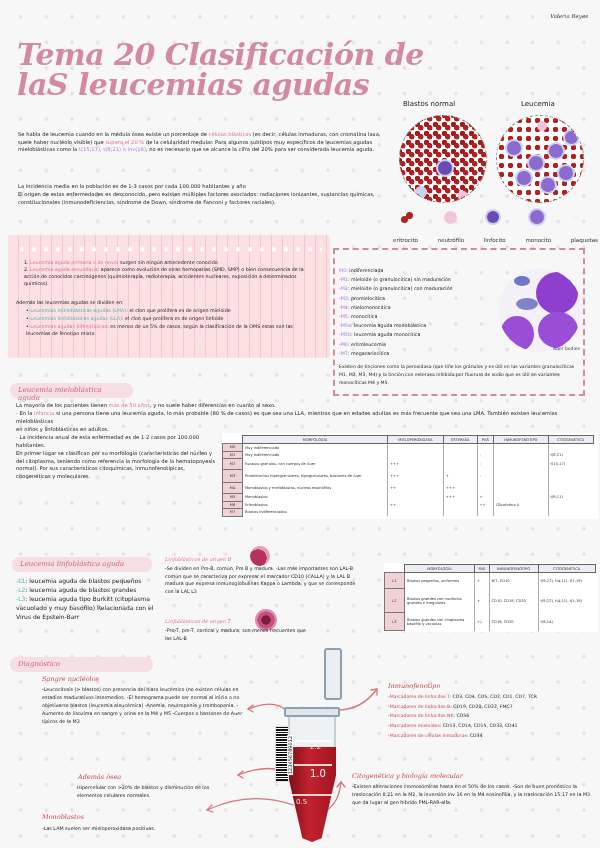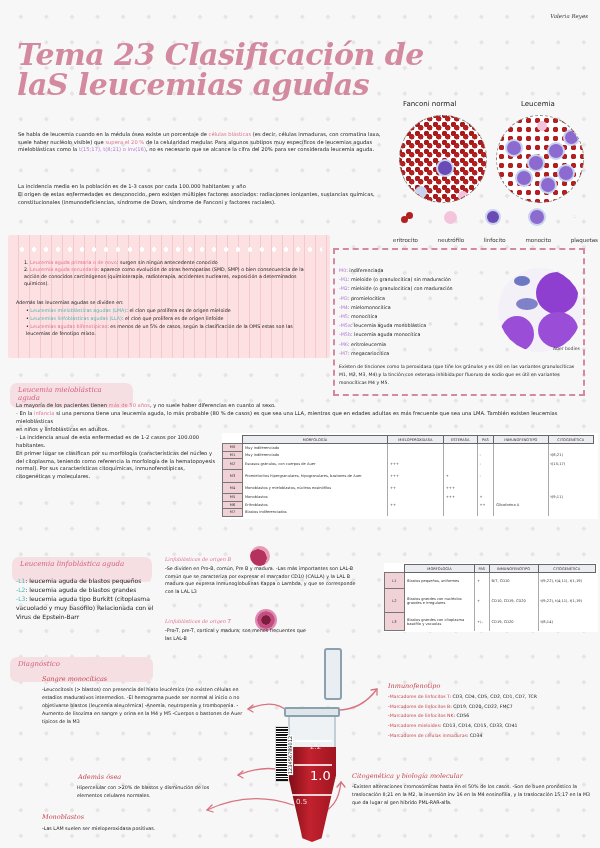--- a/index.html
+++ b/index.html
@@ -14,47 +14,47 @@
     color: #222;
   }
   .abs { position: absolute; }
   .t { font-size: 5.2px; line-height: 7.6px; color: #222; }
   .pink { color: #e0708d; }
   .purple { color: #b27ad2; }
   .teal { color: #4fb7b4; }
   .red { color: #c4454f; }
   .author { right: 12px; top: 13px; font-family: "DejaVu Serif", serif; font-style: italic; font-size: 5.5px; color: #444; }
   .title { left: 17px; top: 40px; width: 420px; font-family: "DejaVu Serif", serif; font-style: italic; font-size: 30px; line-height: 30px; color: #d38aa1; letter-spacing: -0.5px; }
-  .section-pill { background: #f5dfe3; border-radius: 7px; font-family: "DejaVu Serif", serif; font-style: italic; font-size: 7px; color: #d7627f; padding: 3px 8px; height: 25px; }
+  .section-pill { background: #f5dfe3; border-radius: 7px; font-family: "DejaVu Serif", serif; font-style: italic; font-size: 7px; color: #d7627f; padding: 3px 8px; height: 15px; }
   .pinkbox { left: 8px; top: 235px; width: 322px; height: 123px; background: #fde0e2; border-radius: 2px;
     background-image: repeating-linear-gradient(to right, transparent 0, transparent 10px, rgba(230,180,185,0.5) 10px, rgba(230,180,185,0.5) 11px); }
   .pinkbox .holes { position: absolute; left: 8px; top: 12px; right: 8px; height: 5px;
     background-image: radial-gradient(circle, #fff 2px, transparent 2.5px); background-size: 12px 5px; }
   .dashbox { left: 333px; top: 248px; width: 252px; height: 148px; border: 2.5px dashed #d38aa1; }
   table.mtab { border-collapse: collapse; font-size: 3.6px; color: #333; }
   table.mtab th { background: #ececf3; border: 0.5px solid #666; font-weight: normal; padding: 1px 2px; text-align: center; height: 8px; }
   table.mtab td { border-left: 0.5px solid #aaa; padding: 0 2px; height: 7.5px; white-space: nowrap; }
   table.mtab td.code { background: #f0d2d6; border: 0.5px solid #777; text-align: center; width: 20px; }
   .subhead { font-family: "DejaVu Serif", serif; font-style: italic; font-size: 6.5px; color: #c4454f; }
   .cell { border-radius: 50%; position: absolute; }
 </style>
 </head>
 <body>
 
 <div class="abs author">Valeria Reyes</div>
-<h1 class="abs title">Tema 23 Clasificación de laS leucemias agudas</h1>
+<h1 class="abs title">Tema 20 Clasificación de laS leucemias agudas</h1>
 
 <div class="abs t" style="left:18px;top:131px;width:368px;">
   <span>Se habla de leucemia cuando en la médula ósea existe un porcentaje de </span><span class="pink">células blásticas</span><span> (es decir, células inmaduras, con cromatina laxa, suele haber nucléolo visible) que </span><span class="pink">supera el 20 %</span><span> de la celularidad medular. Para algunos subtipos muy específicos de leucemias agudas mieloblásticas como la </span><span class="purple">t(15;17), t(8;21) o inv(16)</span><span>, no es necesario que se alcance la cifra del 20% para ser considerada leucemia aguda.</span>
 </div>
 <div class="abs t" style="left:18px;top:183px;width:368px;">La incidencia media en la población es de 1-3 casos por cada 100.000 habitantes y año</div>
 <div class="abs t" style="left:18px;top:191px;width:368px;">El origen de estas enfermedades es desconocido, pero existen múltiples factores asociados: radiaciones ionizantes, sustancias químicas, constitucionales (inmunodeficiencias, síndrome de Down, síndrome de Fanconi y factores raciales).</div>
 
 <div class="abs" style="left:393px;top:100px;width:205px;height:150px;">
-  <div class="abs" style="left:10px;top:0;font-size:7px;color:#222;">Fanconi normal</div>
+  <div class="abs" style="left:10px;top:0;font-size:7px;color:#222;">Blastos normal</div>
   <div class="abs" style="left:128px;top:0;font-size:7px;color:#222;">Leucemia</div>
   <div class="abs" style="left:6px;top:15px;width:88px;height:88px;border-radius:50%;border:1px dashed #888;background:radial-gradient(circle at 30% 30%, #b32020 2.6px, transparent 3px) 0 0/9px 9px, radial-gradient(circle, #a51a1a 2.6px, transparent 3px) 4px 4px/9px 9px, #fff;overflow:hidden;">
     <div class="cell" style="left:38px;top:45px;width:14px;height:14px;background:#6a4bb5;box-shadow:0 0 0 2px #c8d3ef;"></div>
     <div class="cell" style="left:15px;top:70px;width:12px;height:12px;background:#c8d3ef;"></div>
     <div class="cell" style="left:58px;top:75px;width:10px;height:10px;background:#f3c4dc;"></div>
   </div>
   <div class="abs" style="left:103px;top:15px;width:88px;height:88px;border-radius:50%;border:1px dashed #888;background:radial-gradient(circle, #b32020 2.6px, transparent 3px) 0 0/9px 9px, #fff;overflow:hidden;">
     <div class="cell" style="left:10px;top:25px;width:14px;height:14px;background:#8d6ad0;box-shadow:0 0 0 2px #c8d3ef;"></div>
     <div class="cell" style="left:32px;top:40px;width:14px;height:14px;background:#8d6ad0;box-shadow:0 0 0 2px #c8d3ef;"></div>
     <div class="cell" style="left:52px;top:28px;width:14px;height:14px;background:#8d6ad0;box-shadow:0 0 0 2px #c8d3ef;"></div>
@@ -265,21 +265,21 @@
           <td style="white-space:normal;">Blastos grandes con citoplasma basófilo y vacuolas</td>
           <td>+/–</td>
           <td>CD19, CD20</td>
           <td style="white-space:normal;">t(8;14)</td>
         </tr>
     </tbody>
   </table>
 </div>
 
 <div class="abs section-pill" style="left:10px;top:657px;width:143px;">Diagnóstico</div>
-<div class="abs subhead" style="left:42px;top:675px;">Sangre monocíticas</div>
+<div class="abs subhead" style="left:42px;top:675px;">Sangre nucléolos</div>
 <div class="abs t" style="left:42px;top:686px;width:205px;font-size:4.8px;line-height:7.9px;">-Leucocitosis (&gt; blastos) con presencia del hiato leucémico (no existen células en estadios madurativos intermedios. -El hemograma puede ser normal al inicio o no objetivarse blastos (leucemia aleucémica) -Anemia, neutropenia y trombopenia. -Aumento de lisozima en sangre y orina en la M4 y M5 -Cuerpos o bastones de Auer típicos de la M3</div>
 
 <div class="abs subhead" style="left:78px;top:773px;">Además ósea</div>
 <div class="abs t" style="left:77px;top:784px;width:145px;font-size:4.8px;line-height:7.9px;">Hipercelular con &gt;20% de blastos y disminución de los elementos celulares normales.</div>
 
 <div class="abs subhead" style="left:42px;top:813px;">Monoblastos</div>
 <div class="abs t" style="left:42px;top:825px;width:160px;font-size:4.8px;">-Las LAM suelen ser mieloperoxidasa positivas.</div>
 
 <div class="abs subhead" style="left:388px;top:682px;">Inmunofenotipo</div>
 <div class="abs" style="left:388px;top:692px;width:210px;font-size:4.6px;line-height:9.7px;color:#222;">
@@ -310,17 +310,17 @@
 
 <div class="abs" style="left:280px;top:640px;width:90px;height:208px;">
   <div class="abs" style="left:44px;top:8px;width:18px;height:52px;border:2px solid #8da0ad;border-radius:3px;background:#e9eef2;"></div>
   <div class="abs" style="left:4px;top:67px;width:56px;height:10px;border:2px solid #8da0ad;border-radius:2px;background:#dfe6eb;"></div>
   <div class="abs" style="left:8px;top:77px;width:48px;height:30px;background:#eef2f5;border-left:2px solid #c4ced6;border-right:2px solid #c4ced6;"></div>
   <div class="abs" style="left:8px;top:107px;width:48px;height:95px;background:linear-gradient(90deg,#7d0d16,#c2222e 45%,#a01520);clip-path:polygon(0 0,100% 0,100% 30%,70% 96%,50% 100%,30% 96%,0 30%);"></div>
   <div class="abs" style="left:14px;top:100px;width:38px;height:2px;background:#fff;opacity:.8;"></div>
   <div class="abs" style="left:14px;top:124px;width:38px;height:2px;background:#fff;opacity:.8;"></div>
   <div class="abs" style="left:10px;top:154px;width:42px;height:2px;background:#fff;opacity:.8;"></div>
   <div class="abs" style="left:30px;top:103px;font-size:7px;color:#f4dede;">2.2</div>
-  <div class="abs" style="left:30px;top:128px;font-size:13px;color:#fff;">1.0</div>
+  <div class="abs" style="left:30px;top:128px;font-size:10px;color:#fff;">1.0</div>
   <div class="abs" style="left:16px;top:158px;font-size:7px;color:#f4dede;">0.5</div>
   <div class="abs" style="left:-5px;top:86px;width:14px;height:56px;background:repeating-linear-gradient(180deg,#111 0,#111 1px,#fff 1px,#fff 2px,#111 2px,#111 4px,#fff 4px,#fff 5px);border:1px solid #ddd;"></div>
   <div class="abs" style="left:-10px;top:112px;transform:rotate(-90deg);font-size:5px;color:#111;background:#fff;padding:0 1px;">123456789012</div>
 </div>
 
 </body></html>

